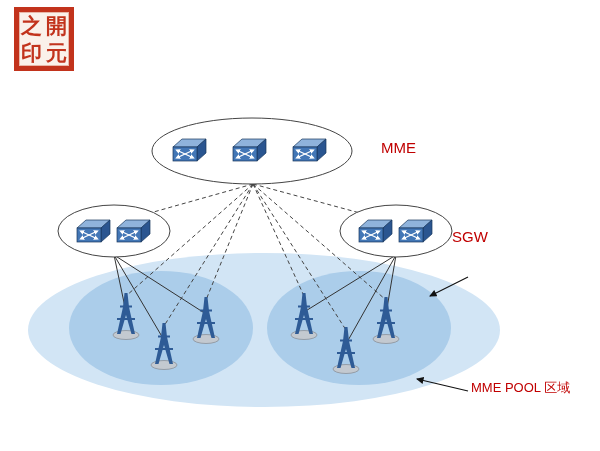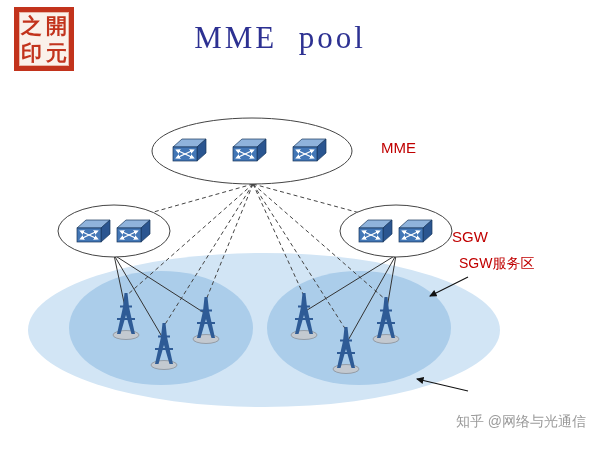--- a/index.html
+++ b/index.html
@@ -38,21 +38,20 @@
 
 <div class="stage">
 
   <div class="seal">
     <span>之</span>
     <span>開</span>
     <span>印</span>
     <span>元</span>
   </div>
 
-  <div class="title">MME  pool</div>
 
   <svg class="diagram" width="600" height="451" viewBox="0 0 600 451">
     <defs>
       <marker id="wa" markerWidth="5" markerHeight="5" refX="2.5" refY="2.5" orient="auto-start-reverse" markerUnits="userSpaceOnUse">
         <path d="M0,0 L5,2.5 L0,5 Z" fill="#ffffff"></path>
       </marker>
       <marker id="ba" markerWidth="8" markerHeight="7" refX="6.5" refY="3.5" orient="auto" markerUnits="userSpaceOnUse">
         <path d="M0,0 L7.5,3.5 L0,7 Z" fill="#111111"></path>
       </marker>
 
@@ -116,17 +115,16 @@
 
     <use href="#router" transform="translate(359,220)"></use>
     <use href="#router" transform="translate(399,220)"></use>
 
     <line x1="468" y1="277" x2="430" y2="296" stroke="#111111" stroke-width="1.2" marker-end="url(#ba)"></line>
     <line x1="468" y1="391" x2="417" y2="379" stroke="#111111" stroke-width="1.2" marker-end="url(#ba)"></line>
   </svg>
 
   <div class="lbl lbl-mme">MME</div>
   <div class="lbl lbl-sgw">SGW</div>
-  <div class="lbl lbl-sgw-area">SGW服务区</div>
+  <div class="lbl lbl-mme-pool">MME POOL 区域</div>
 
-  <div class="watermark">知乎 @网络与光通信</div>
 
 </div>
 
 </body></html>

